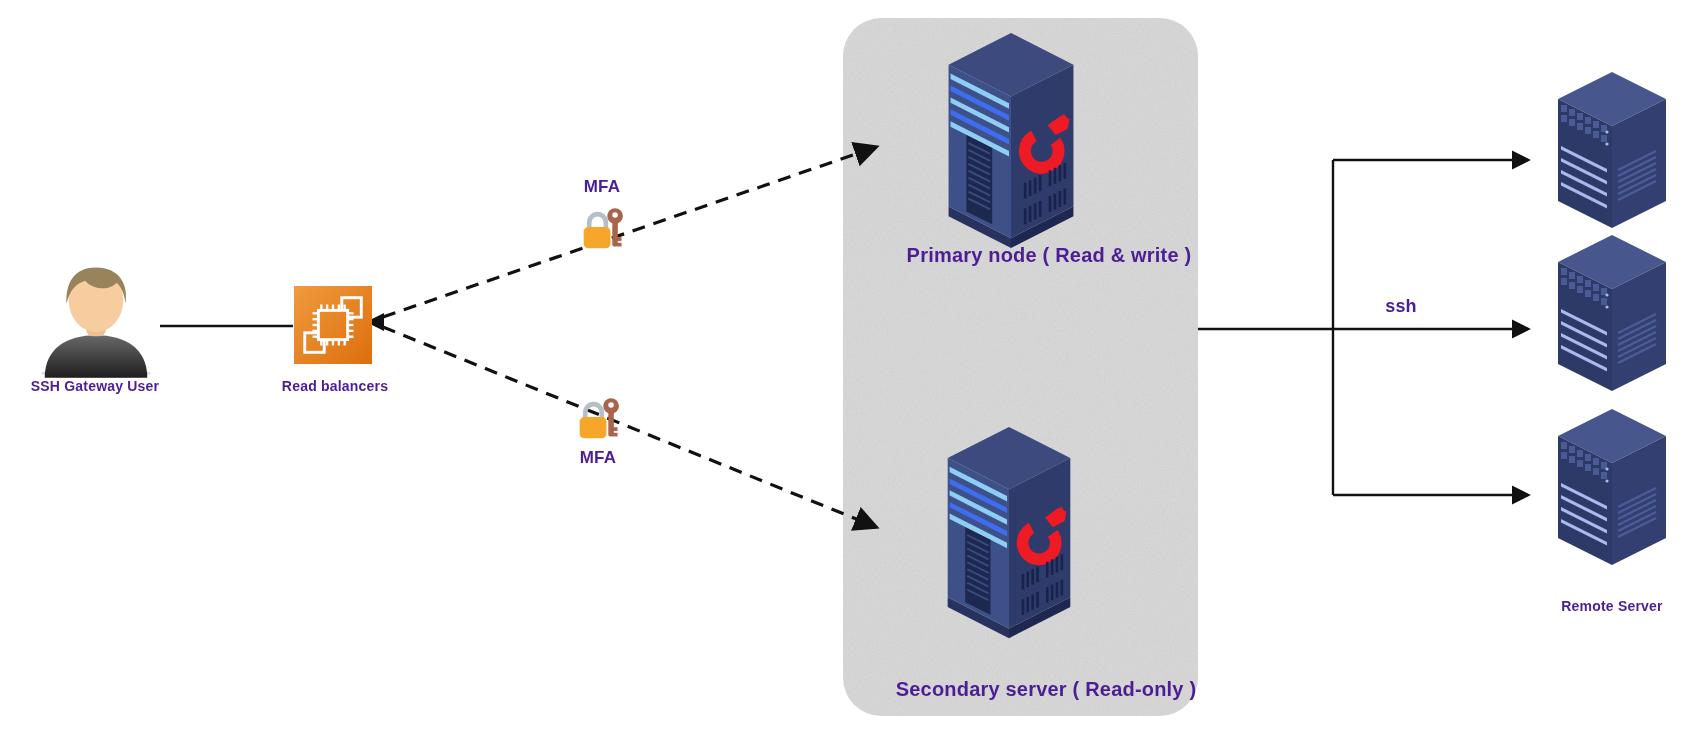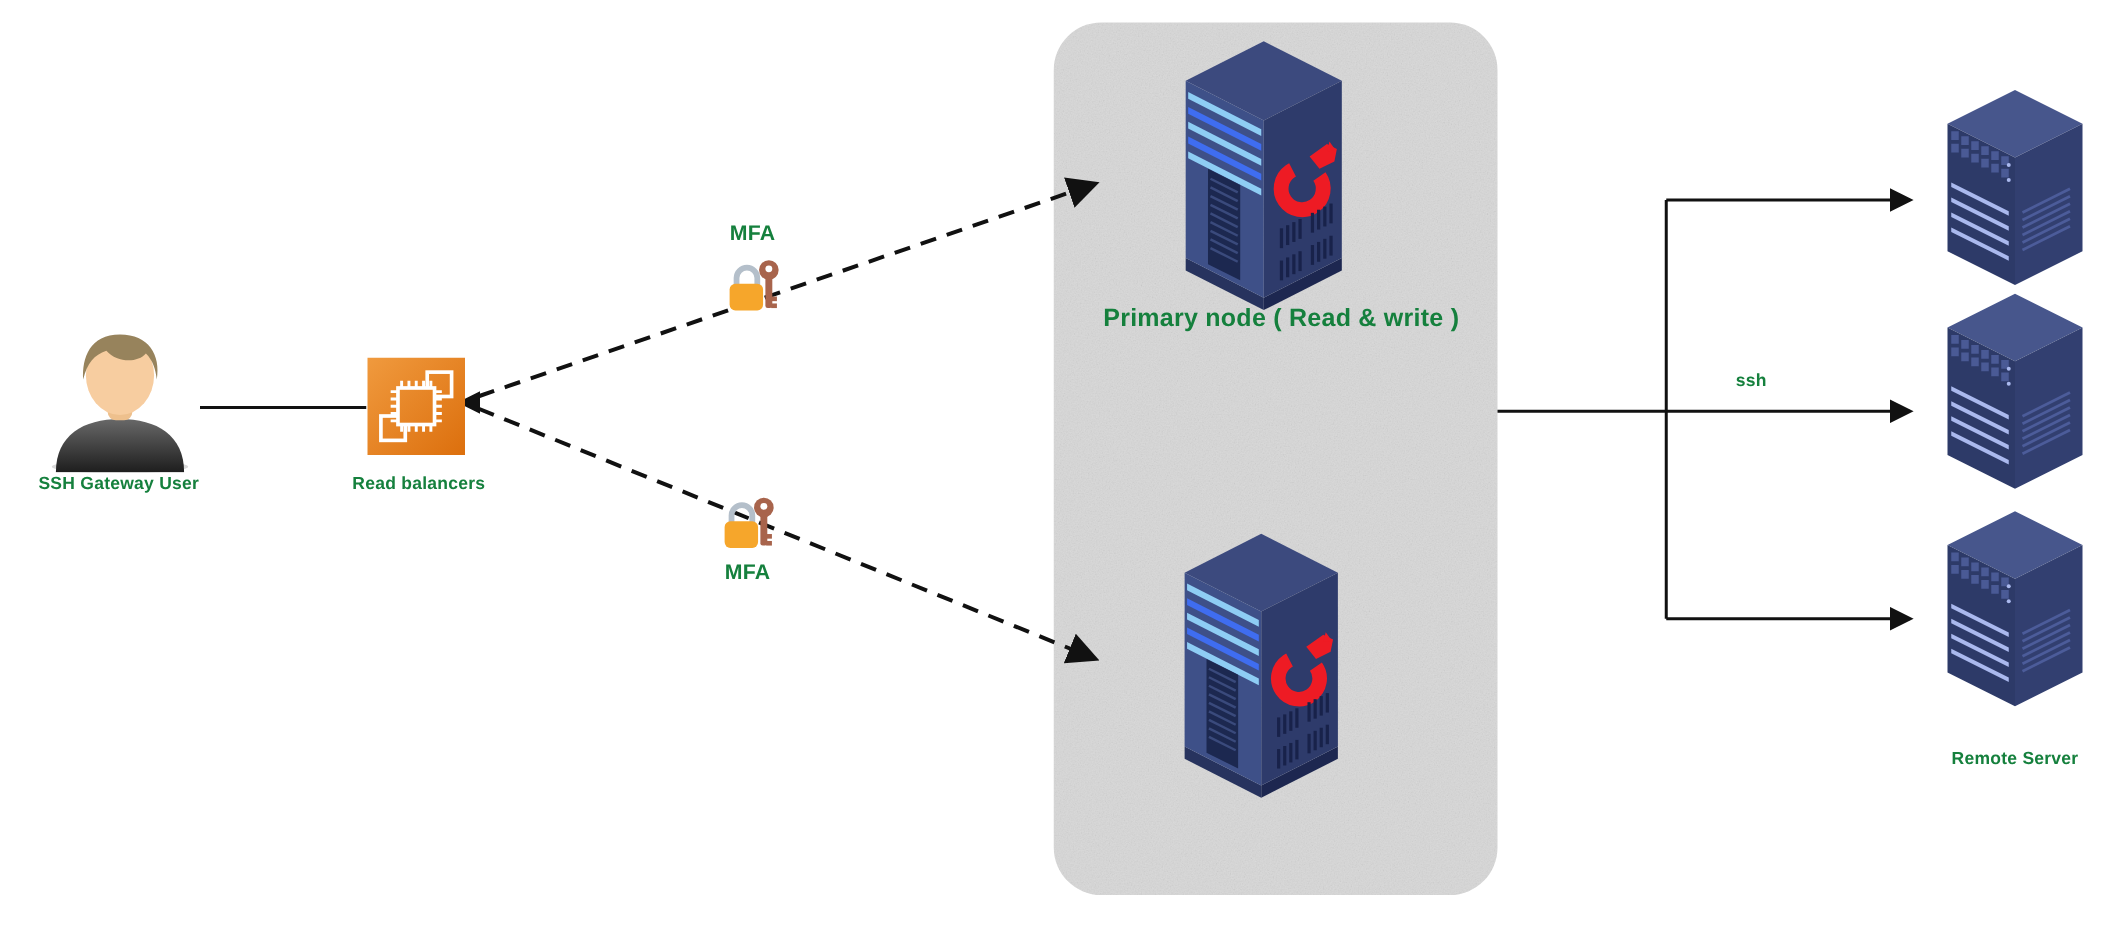--- a/index.html
+++ b/index.html
@@ -3,26 +3,26 @@
 <meta charset="utf-8">
 <style>
   html,body{margin:0;padding:0;background:#fff;}
   #canvas{
     position:relative;width:1700px;height:746px;background:#fff;overflow:hidden;
     font-family:"Liberation Sans",sans-serif;
   }
   .abs{position:absolute;}
   .lbl{
     position:absolute;transform:translateX(-50%);white-space:nowrap;
-    font-weight:700;color:#15803d;letter-spacing:.2px;
+    font-weight:700;color:#4c1d95;letter-spacing:.2px;
   }
   .lbl-19{font-size:14px;}
-  .lbl-20{font-size:20px;}
+  .lbl-20{font-size:20px;margin-left:24px;}
   .lbl-17{font-size:17px;}
-  .lbl-21{font-size:14px;}
+  .lbl-21{font-size:18px;}
   #cluster-panel{
     position:absolute;left:843px;top:18px;width:355px;height:698px;
     border-radius:38px;background:var(--panel-gray,#d8d8d8);overflow:hidden;
   }
   #cluster-panel svg{position:absolute;inset:0;}
   svg{display:block;}
   .linework{stroke:var(--line-black,#111);fill:none;}
 </style>
 </head>
 <body>
@@ -229,20 +229,21 @@
 
 
   <svg class="abs" style="left:936px;top:30px" width="150" height="226" viewBox="0 0 150 228">
       <use href="#sym-tower"></use>
     </svg>
   <div class="lbl lbl-20" style="left:1025px;top:244px">Primary node ( Read &amp; write )</div>
 
   <svg class="abs" style="left:936px;top:424px" width="146" height="222" viewBox="0 0 150 228">
       <use href="#sym-tower"></use>
     </svg>
+  <div class="lbl lbl-20" style="left:1022px;top:678px">Secondary server ( Read-only )</div>
 
   <div class="lbl lbl-21" style="left:1401px;top:296px">ssh</div>
 
   <svg class="abs" style="left:1552px;top:70px" width="120" height="164" viewBox="0 0 120 164">
       <use href="#sym-remote"></use>
     </svg>
   <svg class="abs" style="left:1552px;top:233px" width="120" height="164" viewBox="0 0 120 164">
       <use href="#sym-remote"></use>
     </svg>
   <svg class="abs" style="left:1552px;top:407px" width="120" height="164" viewBox="0 0 120 164">

